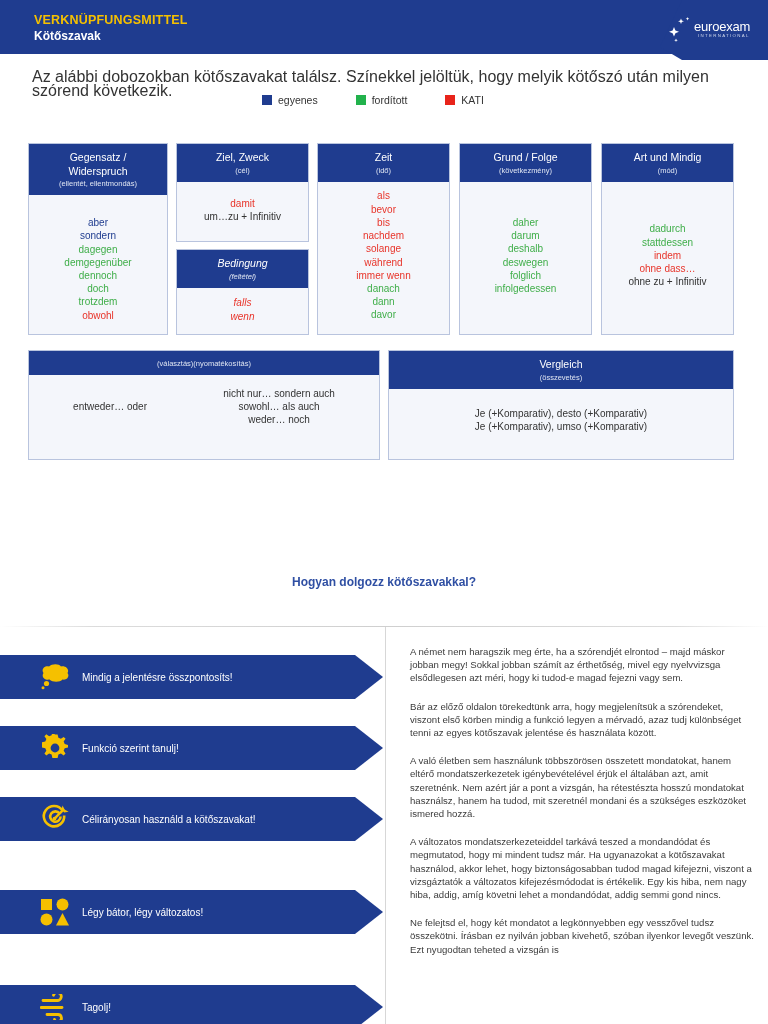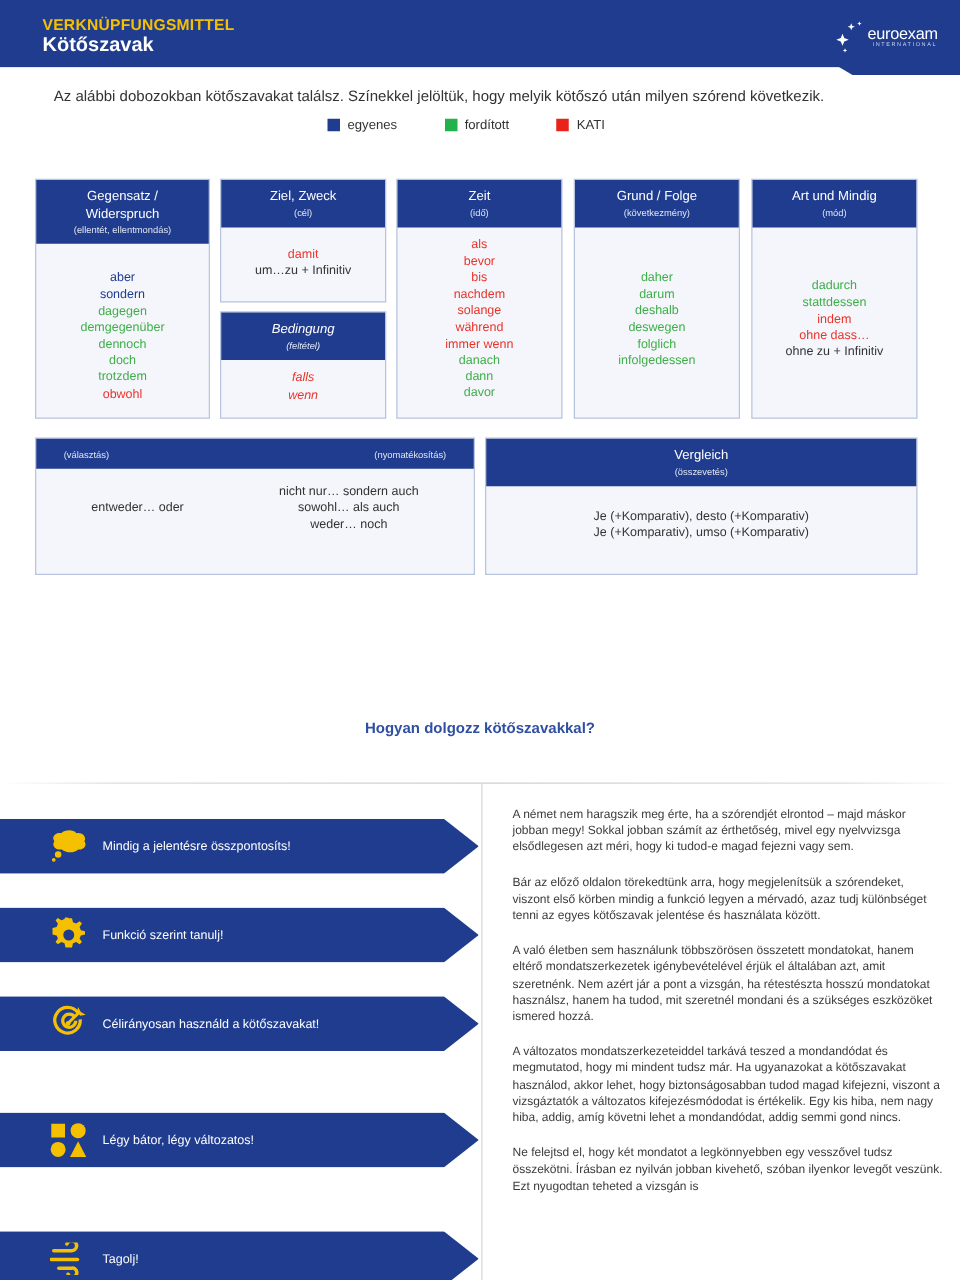--- a/index.html
+++ b/index.html
@@ -22,38 +22,38 @@
     position: absolute; left: 660px; top: 0; width: 108px; height: 60px;
     background: #1f3c8f;
     clip-path: polygon(22px 0, 108px 0, 108px 60px, 22px 60px, 0 47px);
   }
   .header-title-block { position: absolute; left: 34px; top: 13px; }
   .header-title {
     font-size: 12.5px; font-weight: bold; letter-spacing: .2px;
     color: #f5c000; line-height: 15px;
   }
   .header-sub {
-    font-size: 16px; font-weight: bold; color: #ffffff; line-height: 15px;
+    font-size: 12px; font-weight: bold; color: #ffffff; line-height: 15px;
     margin-top: 1px;
   }
   .logo { position: absolute; right: 14px; top: 16px; width: 86px; height: 30px; }
   .logo-text {
     position: absolute; left: 26px; top: 4px;
     font-size: 13px; color: #ffffff; letter-spacing: -.2px; line-height: 14px;
   }
   .logo-sub {
     position: absolute; left: 30px; top: 17px;
     font-size: 4.4px; color: #cdd6ea; letter-spacing: 1.3px;
   }
   .logo-stars { position: absolute; left: 0; top: 0; width: 28px; height: 28px; }
 
   
   .intro {
-    position: absolute; left: 43px; top: 70px; width: 700px;
-    font-size: 12px; color: #333333; line-height: 14px;
+    position: absolute; left: 32px; top: 70px; width: 700px;
+    font-size: 16px; color: #333333; line-height: 14px;
   }
   .legend {
     position: absolute; left: 262px; top: 94px;
     display: flex; gap: 38px; align-items: center;
   }
   .legend-item { display: flex; align-items: center; gap: 6px; }
   .legend-swatch { width: 10px; height: 10px; display: block; }
   .legend-label { font-size: 10.5px; color: #333333; }
 
   
@@ -63,21 +63,21 @@
     background: #f4f6fb;
   }
   .card-head {
     background: #1f3c8f; color: #ffffff; text-align: center;
     padding: 7px 4px 6px 4px;
   }
   .card-title { font-size: 10.5px; line-height: 13.5px; }
   .card-sub { font-size: 7.5px; line-height: 11px; color: #dfe5f2; }
   .card-head.dual { position: relative; }
   .card-sub-row {
-    display: flex; justify-content: space-between; padding: 0 18px;
+    display: flex; justify-content: center; padding: 0 18px;
   }
   .card-body {
     text-align: center; padding: 10px 6px;
     display: flex; flex-direction: column; justify-content: center;
     height: calc(100% - 42px);
   }
   .card-body.two-col {
     flex-direction: row; align-items: center; justify-content: space-around;
     text-align: center;
   }

